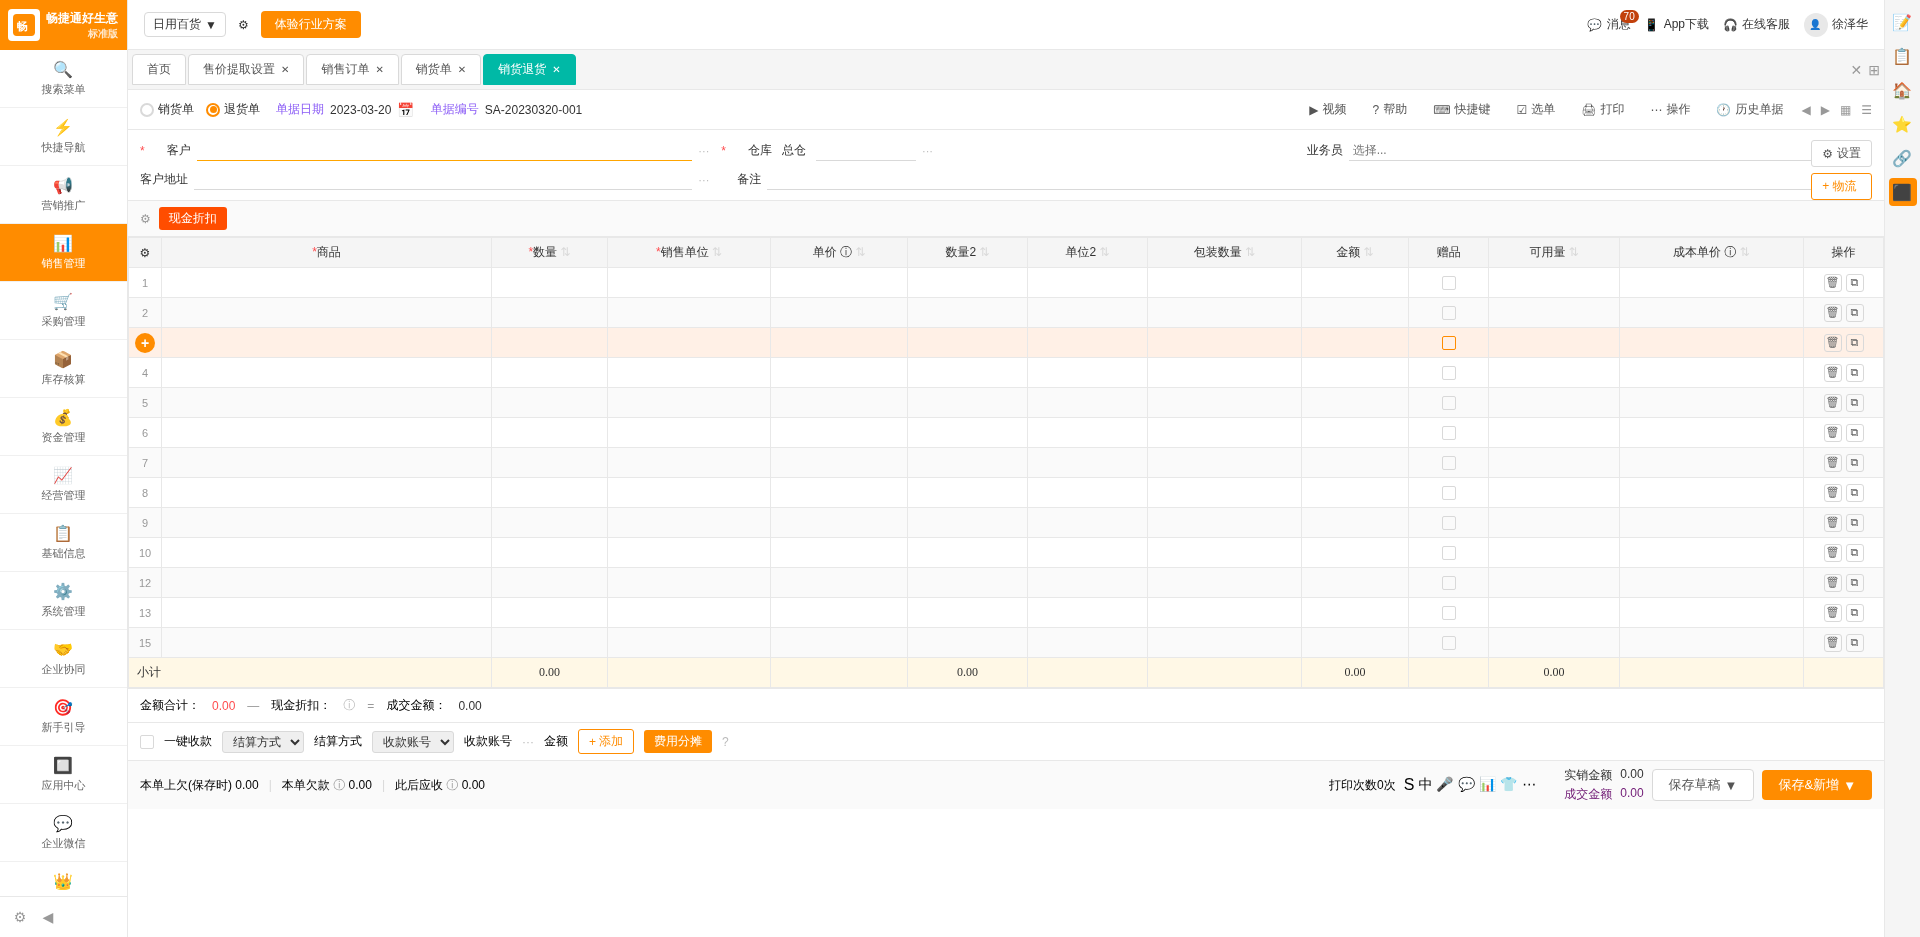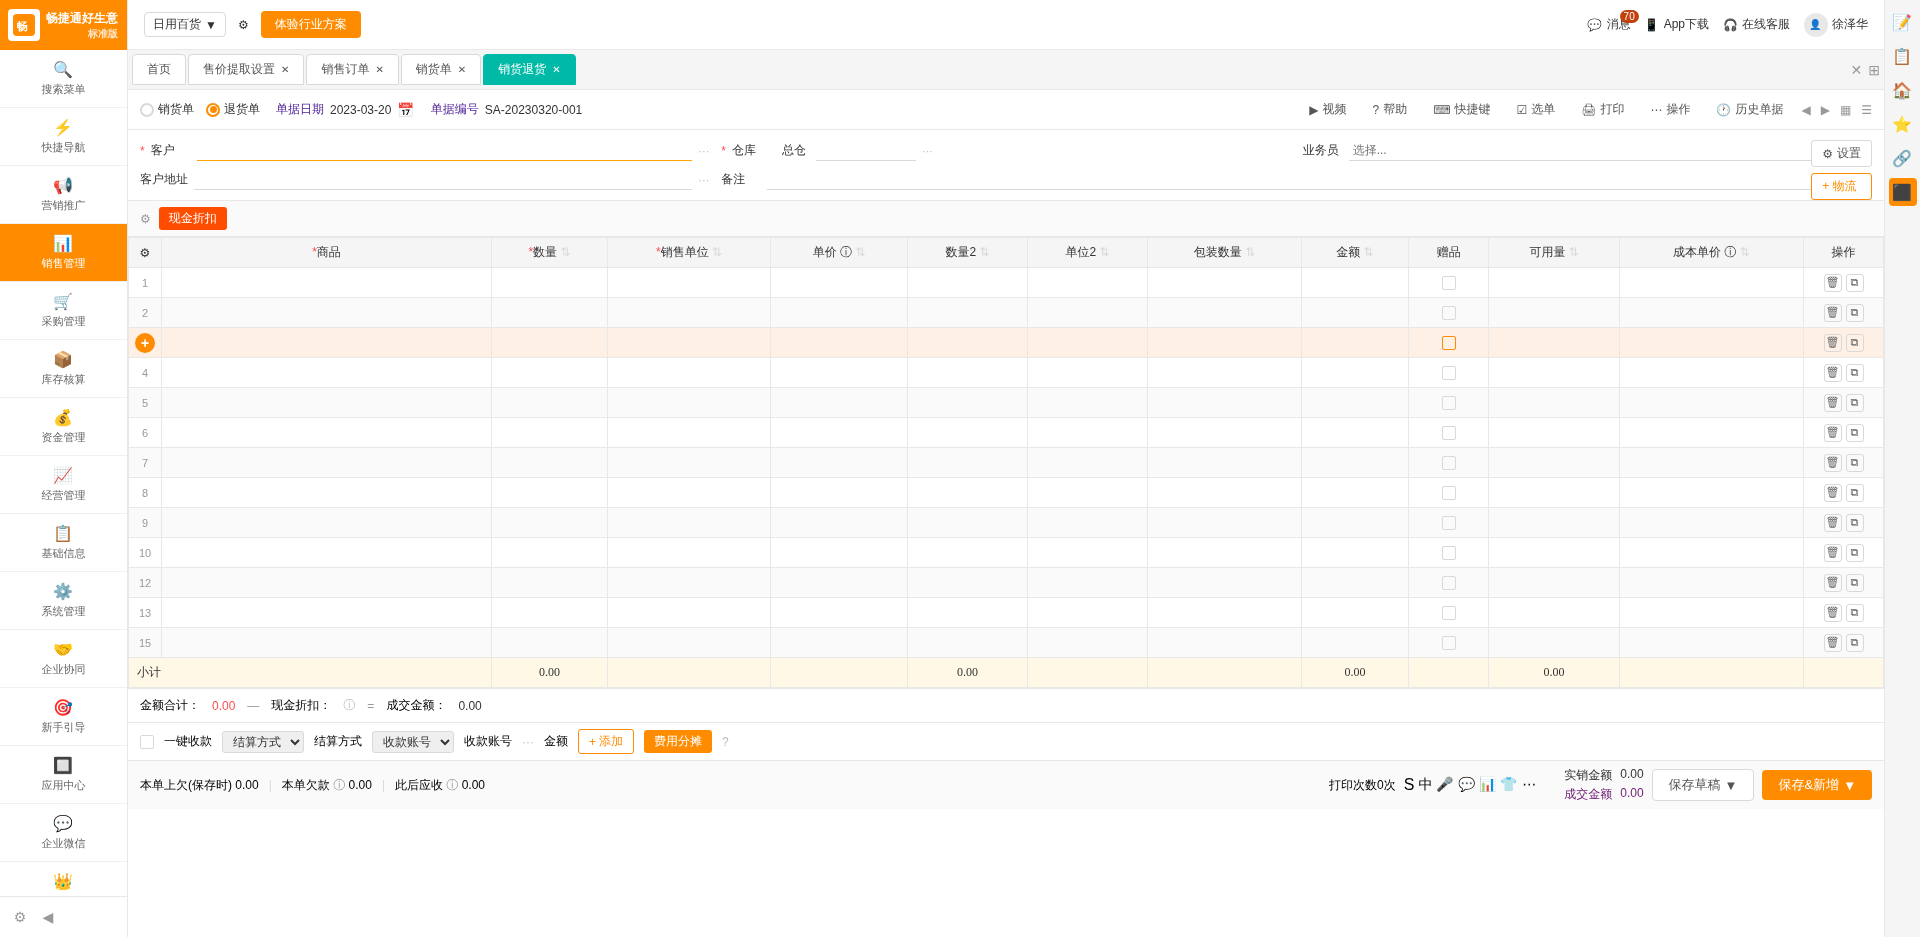--- a/index.html
+++ b/index.html
@@ -40,21 +40,21 @@
     .tabbar-right { margin-left: auto; display: flex; align-items: center; gap: 6px; }
 
     
     .content { flex: 1; overflow-y: auto; background: white; padding: 0; }
     .radio-group { display: flex; align-items: center; gap: 12px; }
     .radio-item { display: flex; align-items: center; gap: 4px; cursor: pointer; font-size: 12px; color: #333; }
     .radio-circle { width: 14px; height: 14px; border-radius: 50%; border: 2px solid #d9d9d9; display: flex; align-items: center; justify-content: center; }
     .radio-circle.checked { border-color: #ff8c00; }
     .radio-circle.checked::after { content: ''; width: 7px; height: 7px; border-radius: 50%; background: #ff8c00; }
     .toolbar-field { display: flex; align-items: center; gap: 6px; font-size: 12px; color: #333; }
-    .toolbar-label { color: #4c1d95; }
+    .toolbar-label { color: #8b5cf6; }
     .toolbar-value { color: #333; font-weight: 500; text-align: center; }
     .toolbar-icon { color: #999; cursor: pointer; font-size: 14px; }
     .toolbar-action { display: flex; align-items: center; gap: 4px; font-size: 12px; color: #555; cursor: pointer; padding: 3px 8px; border-radius: 3px; }
 
     
     .table-toolbar { display: flex; align-items: center; padding: 6px 12px; background: #fafafa; border-bottom: 1px solid #e8e8e8; }
     .scan-btn { background: #ff4d00; color: white; border: none; border-radius: 3px; padding: 3px 10px; font-size: 12px; cursor: pointer; }
     .table-wrapper { overflow-x: auto; }
     table { width: 100%; border-collapse: collapse; font-size: 12px; }
     table th { background: #f5f5f5; border: 1px solid #e8e8e8; padding: 6px 8px; color: #333; font-weight: 500; white-space: nowrap; text-align: center; }
@@ -81,21 +81,21 @@
 
     
     .right-panel { width: 36px; background: #f5f5f5; border-left: 1px solid #e8e8e8; display: flex; flex-direction: column; align-items: center; padding-top: 8px; gap: 6px; }
     .right-panel-icon { width: 28px; height: 28px; display: flex; align-items: center; justify-content: center; cursor: pointer; color: #999; font-size: 16px; border-radius: 4px; }
     .right-panel-icon.active { background: #ff8c00; color: white; }
 
     .relative { position: relative; }
     .form-section { position: relative; padding: 10px 12px; border-bottom: 1px solid #e8e8e8; }
     .form-grid { display: grid; grid-template-columns: repeat(3, 1fr); gap: 8px 12px; }
     .field-group { display: flex; align-items: center; gap: 6px; }
-    .field-label { font-size: 12px; color: #333; white-space: nowrap; min-width: 40px; }
+    .field-label { font-size: 12px; color: #333; white-space: nowrap; min-width: 40px; text-align: right; }
     .field-input { flex: 1; border: none; border-bottom: 1px solid #d9d9d9; padding: 3px 4px; font-size: 12px; outline: none; color: #333; min-width: 100px; background: transparent; }
     .field-dots { color: #bbb; font-size: 11px; cursor: pointer; }
 
     .info-btns { position: absolute; right: 12px; top: 10px; display: flex; flex-direction: column; gap: 6px; }
     .info-btn { display: flex; align-items: center; gap: 4px; border: 1px solid #d9d9d9; background: white; border-radius: 3px; padding: 4px 10px; font-size: 12px; cursor: pointer; color: #555; white-space: nowrap; }
     .info-btn.orange { color: #ff8c00; border-color: #ff8c00; }
   </style>
 </head>
 <body>
 

